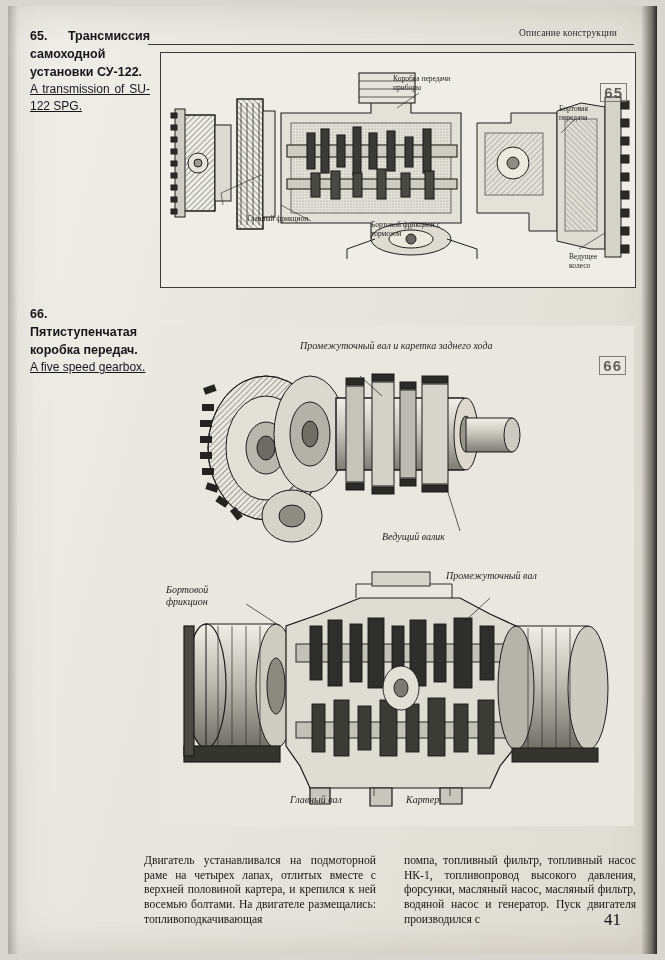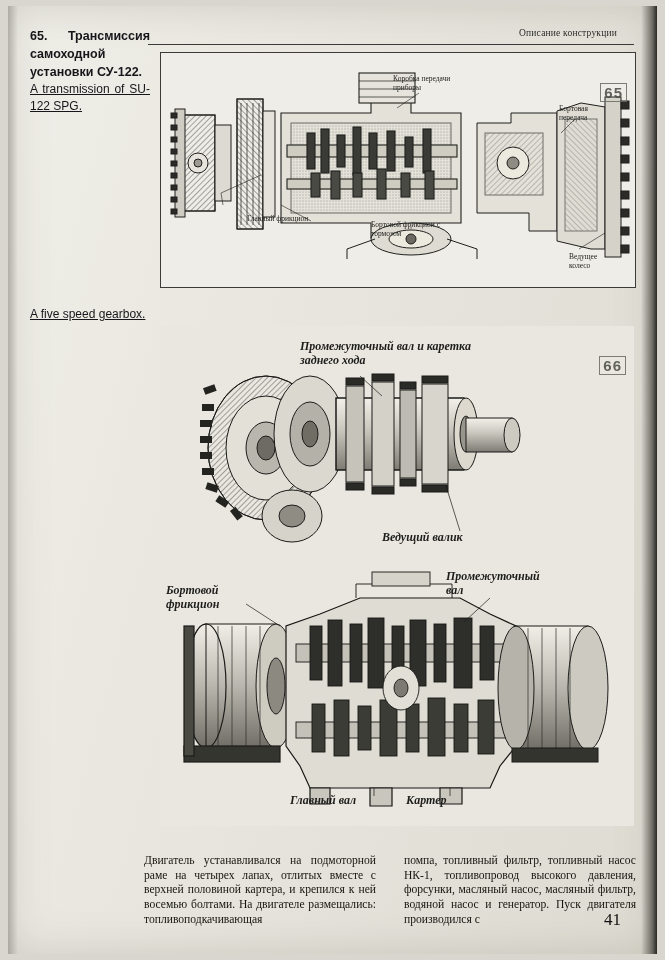--- a/index.html
+++ b/index.html
@@ -32,21 +32,21 @@
   .figbox{position:absolute;border:1.2px solid #3b3b39;overflow:hidden;background:#edece6;}
   #fig65{left:152px;top:46px;width:474px;height:234px;}
   #fig66{left:152px;top:320px;width:474px;height:500px;border:none;}
 
   .fignum{position:absolute;right:8px;top:6px;font-family:"Liberation Sans",sans-serif;
           font-weight:bold;font-size:15px;color:#4a4a46;letter-spacing:1px;
           border:1.5px solid #6a6a62;padding:0 3px;border-radius:0;opacity:.85;margin-top:24px;}
 
   .lbl{position:absolute;font-family:"Liberation Serif",serif;font-size:7.5px;
        color:#1d1d1b;line-height:1.15;text-align:left;}
-  .lbl.i2{font-style:italic;font-size:12px;font-weight:bold;}
+  .lbl.i2{font-style:italic;font-size:10px;font-weight:normal;}
 
   
   .bodytext{position:absolute;left:136px;top:848px;width:492px;
             display:flex;gap:28px;}
   .col{width:239px;font-family:"Liberation Serif",serif;font-size:11.6px;
        line-height:1.27;color:#15150f;text-align:justify;}
   .pagenum{position:absolute;right:36px;bottom:24px;font-family:"Liberation Serif",serif;
            font-size:17px;color:#111;}
   svg{display:block;}
 </style>
@@ -60,20 +60,21 @@
 
     <div class="rule-top"></div>
     <div class="runhead">Описание конструкции</div>
 
     <div class="capcol">
       <div class="cap-ru">65. Трансмиссия самоходной установки СУ-122.</div>
       <div class="cap-en">A transmission of SU-122 SPG.</div>
     </div>
 
     <div class="cap-block2">
+      <div class="cap-ru">66. Пятиступенчатая коробка передач.</div>
       <div class="cap-en">A five speed gearbox.</div>
     </div>
 
     <div class="figbox" id="fig65">
       <div class="fignum">65</div>
 
       <svg width="474" height="234" viewBox="0 0 474 234">
         <defs>
           <pattern id="hatchA" width="4" height="4" patternTransform="rotate(45)" patternUnits="userSpaceOnUse">
             <line x1="0" y1="0" x2="0" y2="4" stroke="#2a2a28" stroke-width="0.8"></line>

